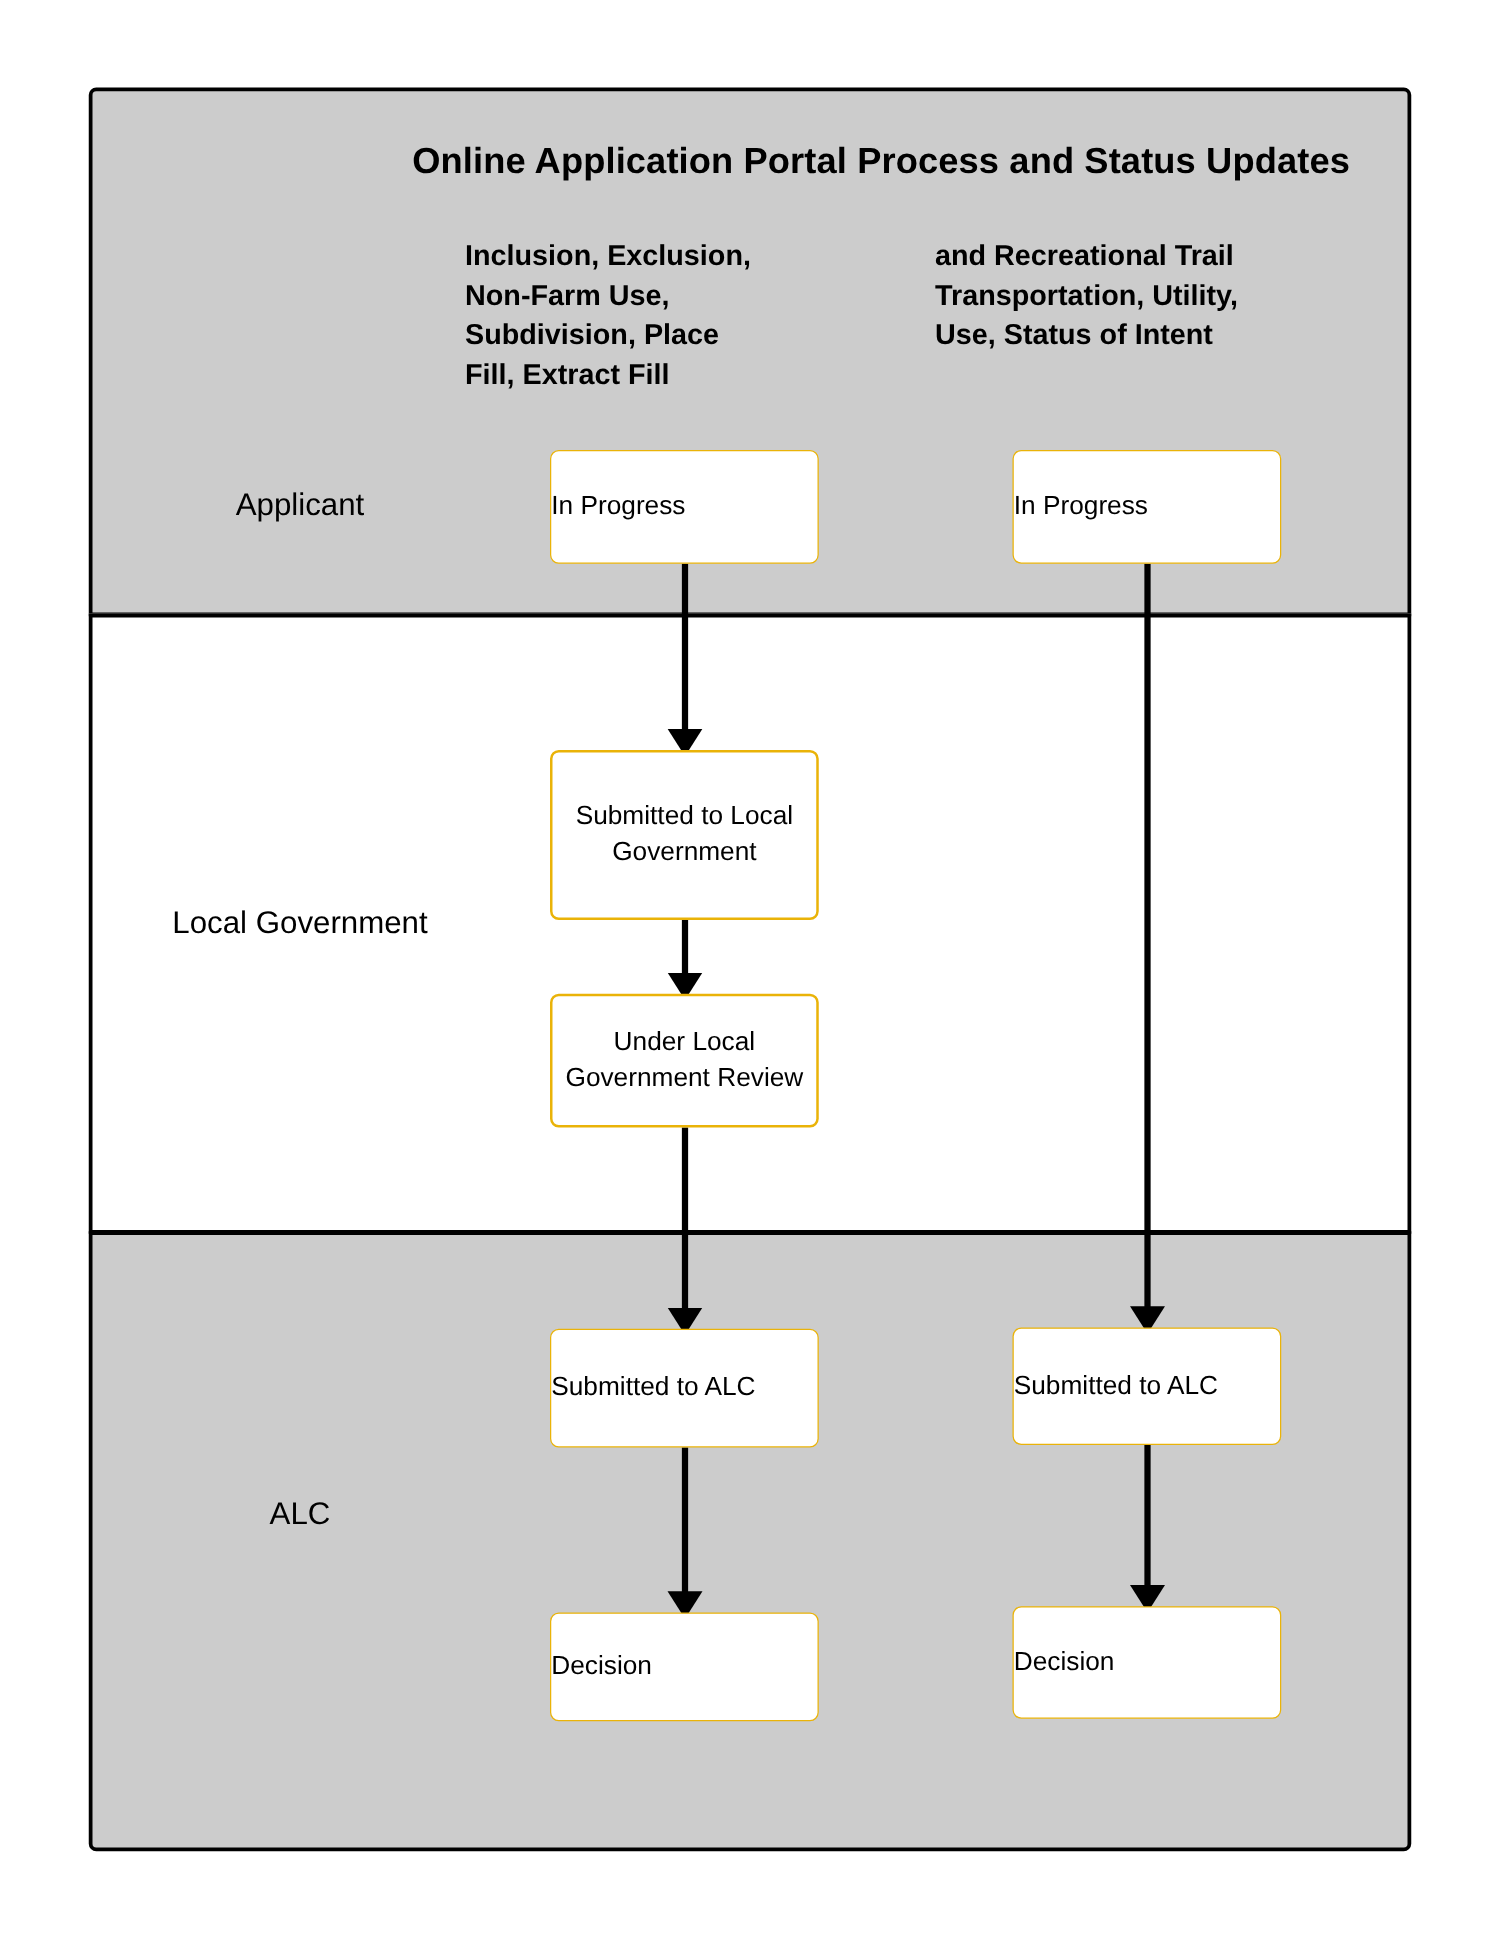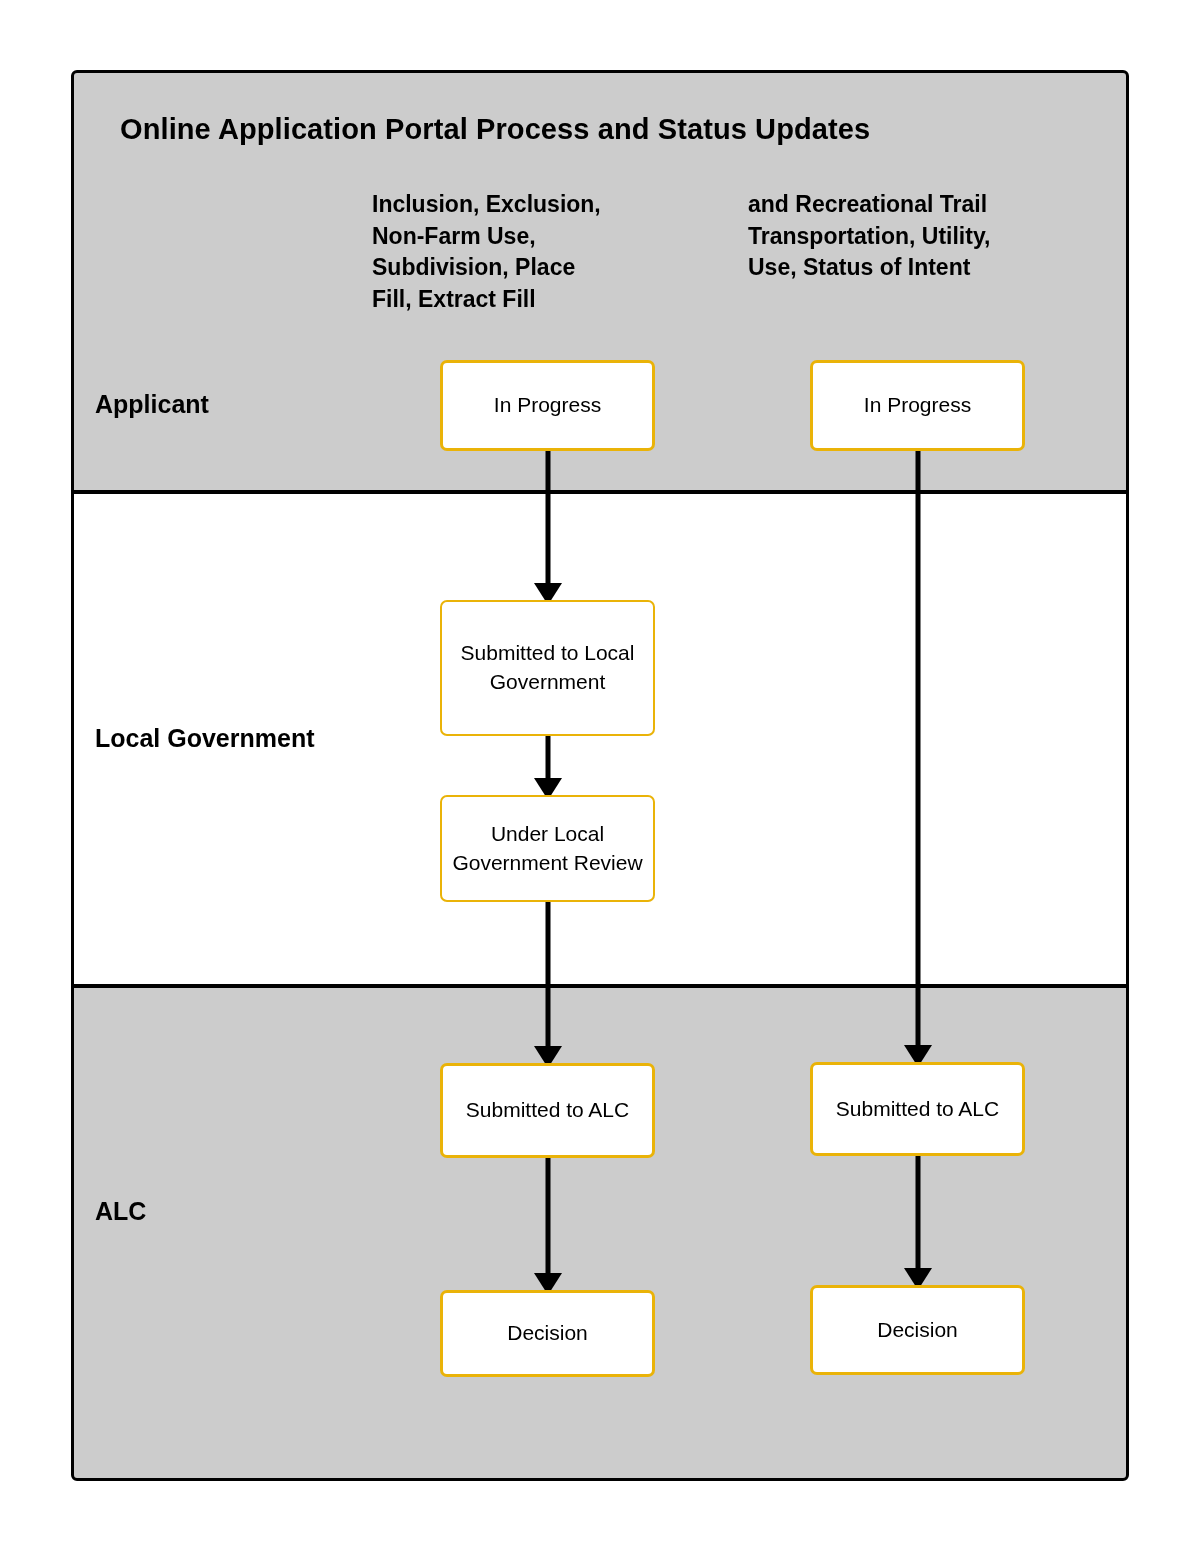--- a/index.html
+++ b/index.html
@@ -48,62 +48,61 @@
     background: #cccccc;
     border-radius: 0 0 6px 6px;
   }
 
   
   .title {
     position: absolute;
     left: 120px;
     top: 112px;
     width: 960px;
-    text-align: left;
+    text-align: right;
     font-size: 29px;
     font-weight: bold;
     color: #000000;
     line-height: 1.2;
     letter-spacing: 0.1px;
   }
 
   .col-header {
     position: absolute;
     top: 189px;
     font-size: 23px;
     font-weight: bold;
     color: #000000;
     line-height: 1.38;
   }
   .col-header-left  { left: 372px; width: 346px; }
   .col-header-right { left: 748px; width: 340px; }
 
   .lane-label {
     position: absolute;
-    text-align: left;
+    text-align: center;
     font-size: 25px;
-    font-weight: bold;
+    font-weight: normal;
     color: #000000;
     line-height: 1.2;
     white-space: nowrap;
   }
   .lane-label-applicant   { left: 95px; width: 290px; top: 389px; }
   .lane-label-localgov    { left: 95px; width: 290px; top: 723px; }
   .lane-label-alc         { left: 95px; width: 290px; top: 1196px; }
 
   
   .node {
     position: absolute;
     box-sizing: border-box;
     background: #ffffff;
-    border: 3px solid #eab308;
+    border: 1px solid #eab308;
     border-radius: 7px;
     display: flex;
     align-items: center;
-    justify-content: center;
     text-align: center;
     font-size: 21px;
     color: #000000;
     line-height: 1.36;
     z-index: 3;
   }
   .node.thin { border-width: 2px; }
 
   
   .n-l-inprogress   { left: 440px; top: 360px;  width: 215px; height: 91px;  }

